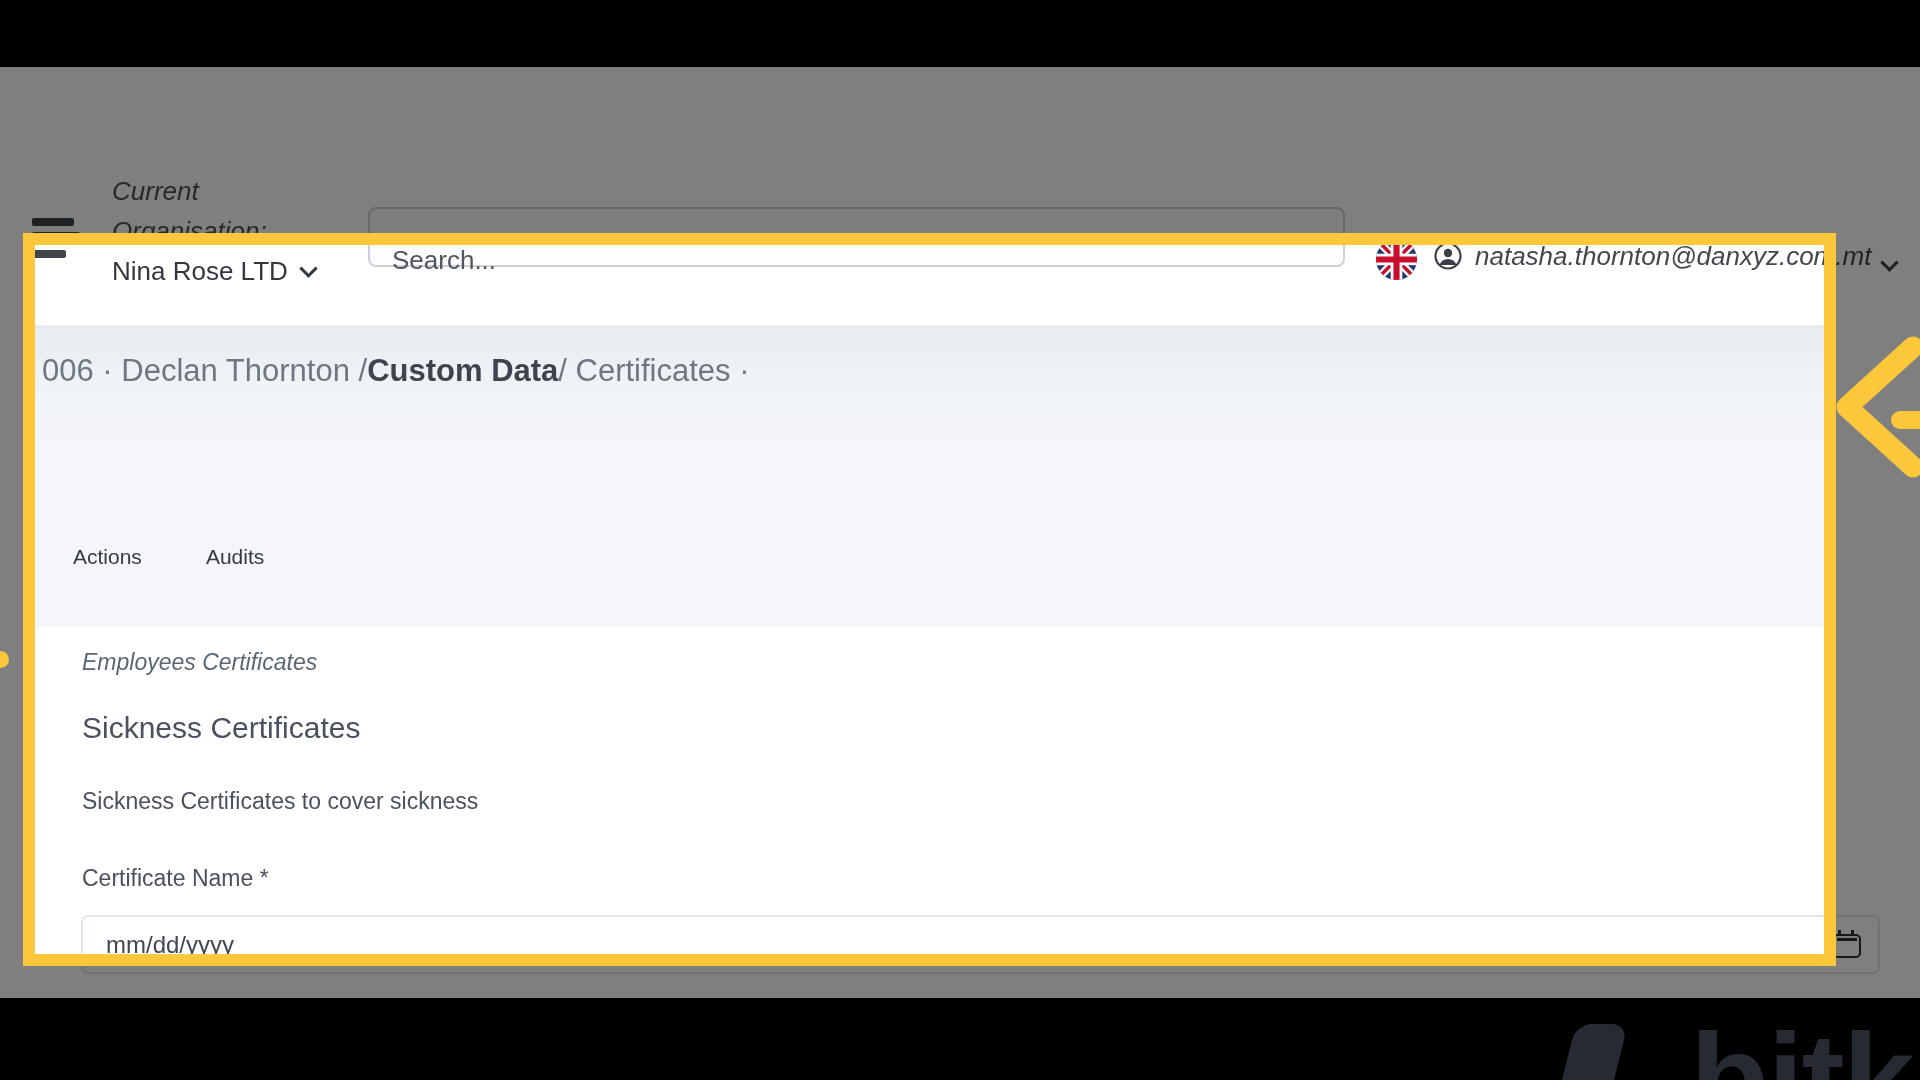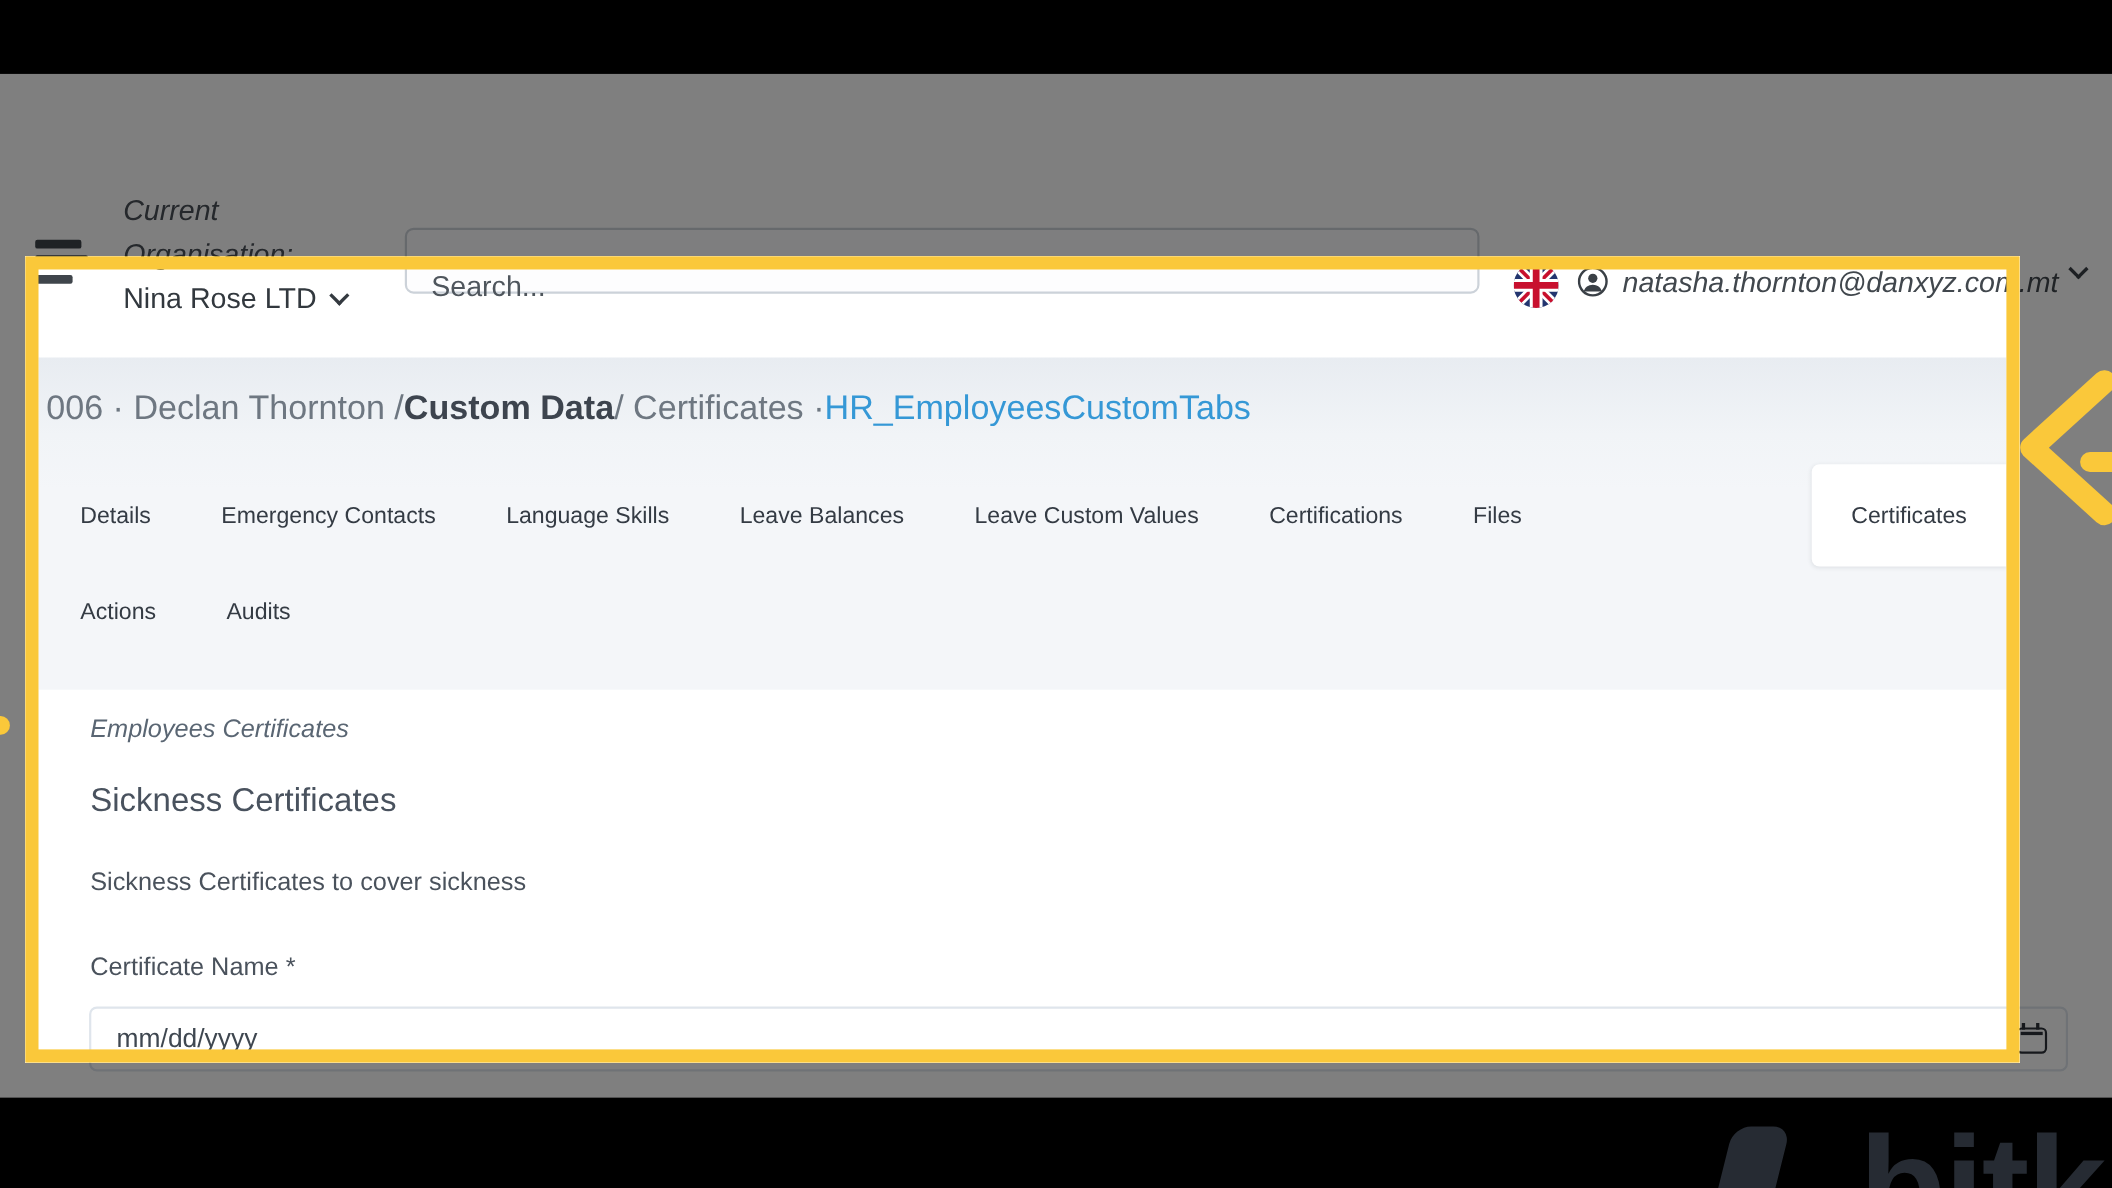--- a/index.html
+++ b/index.html
@@ -25,21 +25,21 @@
   .search-box{position:absolute;left:368px;top:140px;width:977px;height:60px;background:#fdfdfe;
               border:2px solid #ccd2d9;border-radius:8px;box-sizing:border-box;}
   .search-box input{position:absolute;left:0;top:0;width:100%;height:100%;border:none;outline:none;
               background:transparent;font-family:inherit;font-size:26px;color:#6d28d9;padding:0 50px 0 22px;box-sizing:border-box;margin-top:23px;}
   .search-box input::placeholder{color:#4f565d;opacity:1;}
   .search-caret{position:absolute;right:24px;top:26px;width:0;height:0;
               border-left:8px solid transparent;border-right:8px solid transparent;border-top:9px solid #454b51;}
 
   .flag{position:absolute;left:1376px;top:172px;width:41px;height:41px;}
   .user-ic{position:absolute;left:1434px;top:175px;width:28px;height:28px;}
-  .email{position:absolute;left:1475px;top:174px;font-size:26px;font-style:italic;color:#41474d;display:flex;align-items:flex-start;}
+  .email{position:absolute;left:1475px;top:174px;font-size:26px;font-style:italic;color:#41474d;display:flex;align-items:flex-end;}
   .email .chev{border-color:#3a4046;margin-left:12px;}
 
   
   .band{position:absolute;left:35px;top:258px;width:1789px;height:302px;
         background:linear-gradient(180deg,#e8ecf1 0px,#f1f4f7 70px,#f4f6f9 120px,#f4f6f9 100%);}
   .crumbs{position:absolute;left:7px;top:28px;display:flex;font-size:31px;white-space:nowrap;}
   .crumb-grey{color:#6e7781;}
   .crumb-strong{color:#3d444e;font-weight:700;}
   .crumb-link{color:#3598d6;cursor:pointer;}
 
@@ -133,35 +133,22 @@
     <div class="email">
       <span>natasha.thornton@danxyz.com.mt</span>
       <span class="chev"></span>
     </div>
 
     <div class="band">
       <div class="crumbs">
         <span class="crumb-grey">006 · Declan Thornton /</span>
         <span class="crumb-strong">Custom Data</span>
         <span class="crumb-grey">/ Certificates ·</span>
-        <span class="crumb-link">HR_EmployeesCustomTabs</span>
       </div>
 
-      <div class="tabrow1">
-        <span class="tab">Details</span>
-        <span class="tab">Emergency Contacts</span>
-        <span class="tab">Language Skills</span>
-        <span class="tab">Leave Balances</span>
-        <span class="tab">Leave Custom Values</span>
-        <span class="tab">Certifications</span>
-        <span class="tab">Files</span>
-        <span class="tab tab-active">
-          <span class="tab">Certificates</span>
-        </span>
-      </div>
 
       <div class="tabrow2">
         <span class="tab">Actions</span>
         <span class="tab">Audits</span>
       </div>
     </div>
 
     <div class="t-sub">Employees Certificates</div>
     <div class="t-head">Sickness Certificates</div>
     <div class="t-desc">Sickness Certificates to cover sickness</div>

